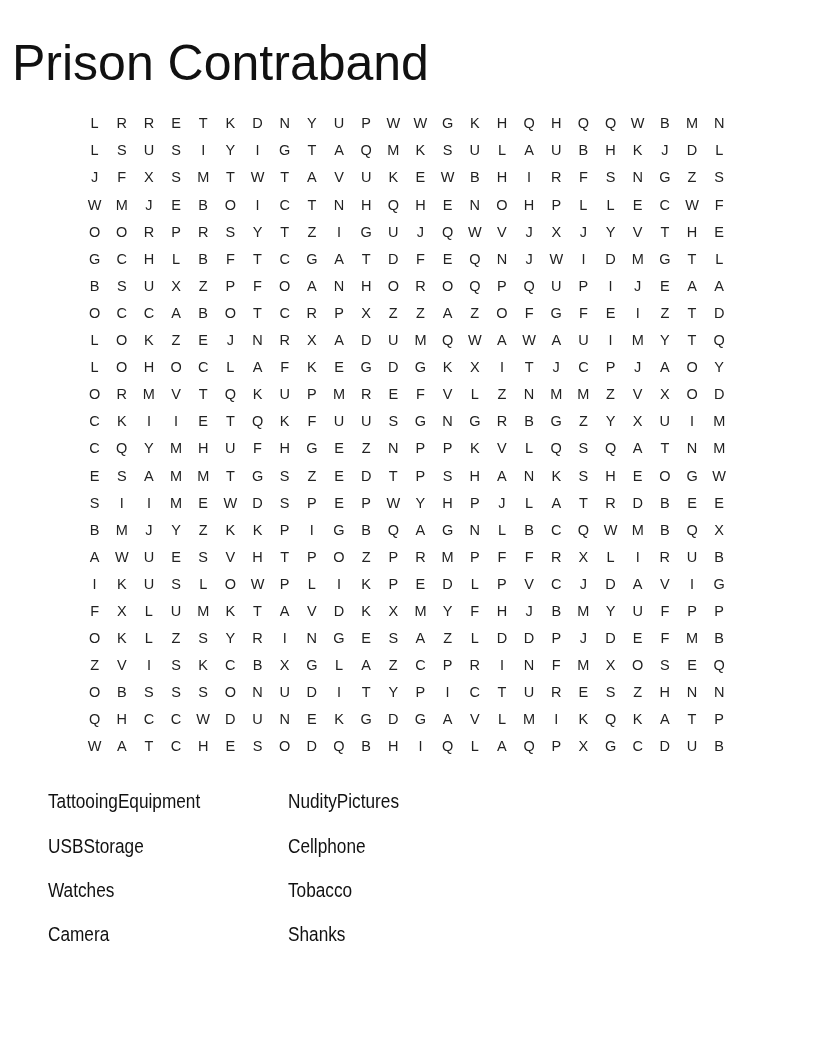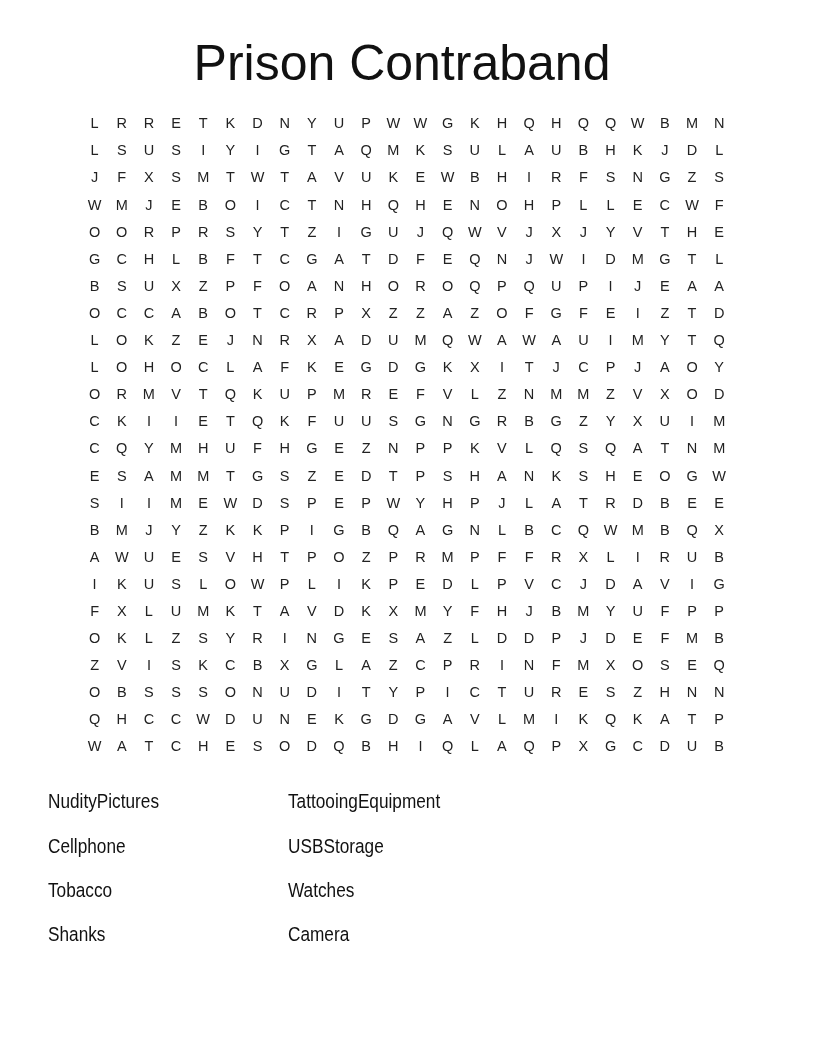--- a/index.html
+++ b/index.html
@@ -12,24 +12,24 @@
     width: 816px;
     height: 1056px;
     background: #ffffff;
     overflow: hidden;
     font-family: "Liberation Sans", "DejaVu Sans", sans-serif;
     color: #1a1a1a;
   }
   .title {
     position: absolute;
     top: 34px;
-    left: 4px;
+    left: 12px;
     width: 796px;
     margin: 0;
-    text-align: center;
+    text-align: left;
     font-size: 50px;
     font-weight: 400;
     letter-spacing: 0px;
     color: #111111;
     font-family: "Liberation Sans", "DejaVu Sans", sans-serif;
   }
   .letter-grid {
     position: absolute;
     left: 81px;
     top: 110px;
@@ -646,25 +646,25 @@
       <span class="cell">P</span>
       <span class="cell">X</span>
       <span class="cell">G</span>
       <span class="cell">C</span>
       <span class="cell">D</span>
       <span class="cell">U</span>
       <span class="cell">B</span>
     </div>
   <div class="word-list">
       <div class="word-col">
+        <div class="word">TattooingEquipment</div>
+        <div class="word">USBStorage</div>
+        <div class="word">Watches</div>
+        <div class="word">Camera</div>
+      </div>
+      <div class="word-col">
         <div class="word">NudityPictures</div>
         <div class="word">Cellphone</div>
         <div class="word">Tobacco</div>
         <div class="word">Shanks</div>
       </div>
-      <div class="word-col">
-        <div class="word">TattooingEquipment</div>
-        <div class="word">USBStorage</div>
-        <div class="word">Watches</div>
-        <div class="word">Camera</div>
-      </div>
     </div>
 </div>
 
 </body></html>

